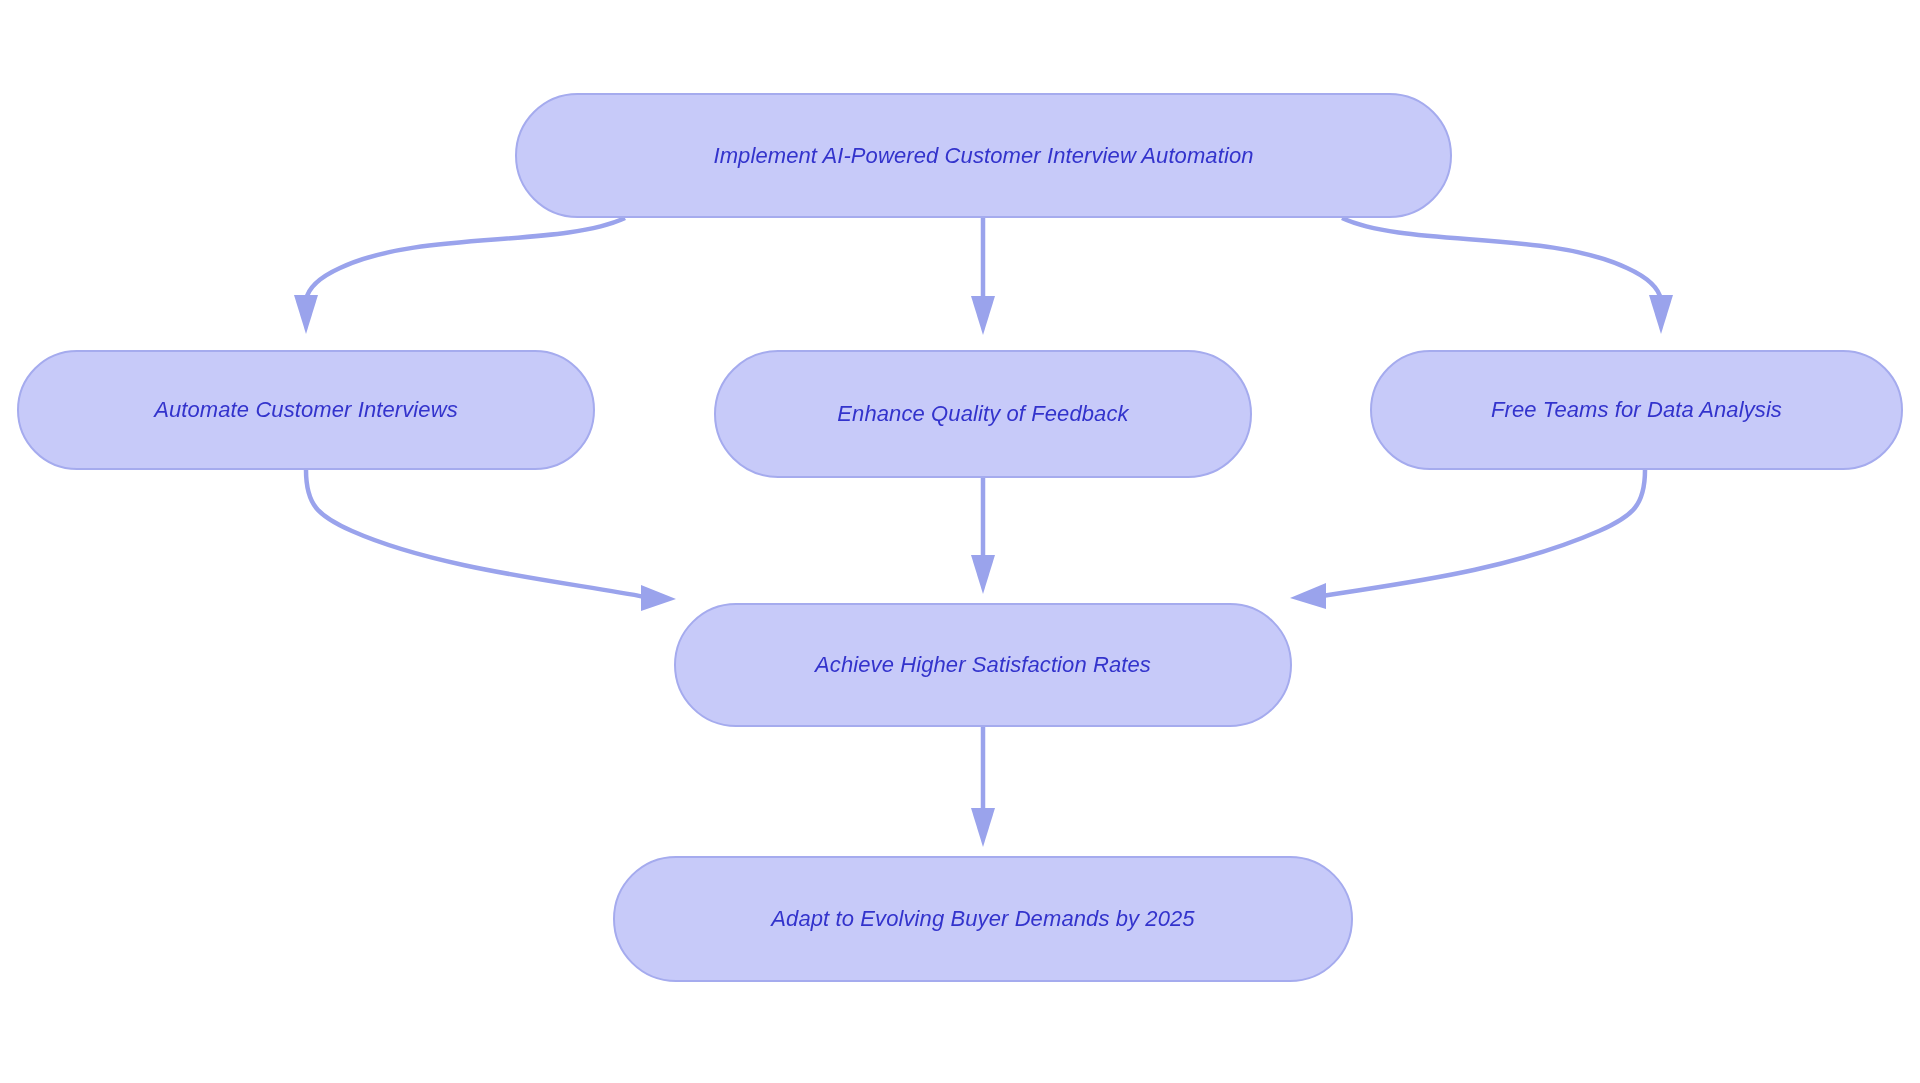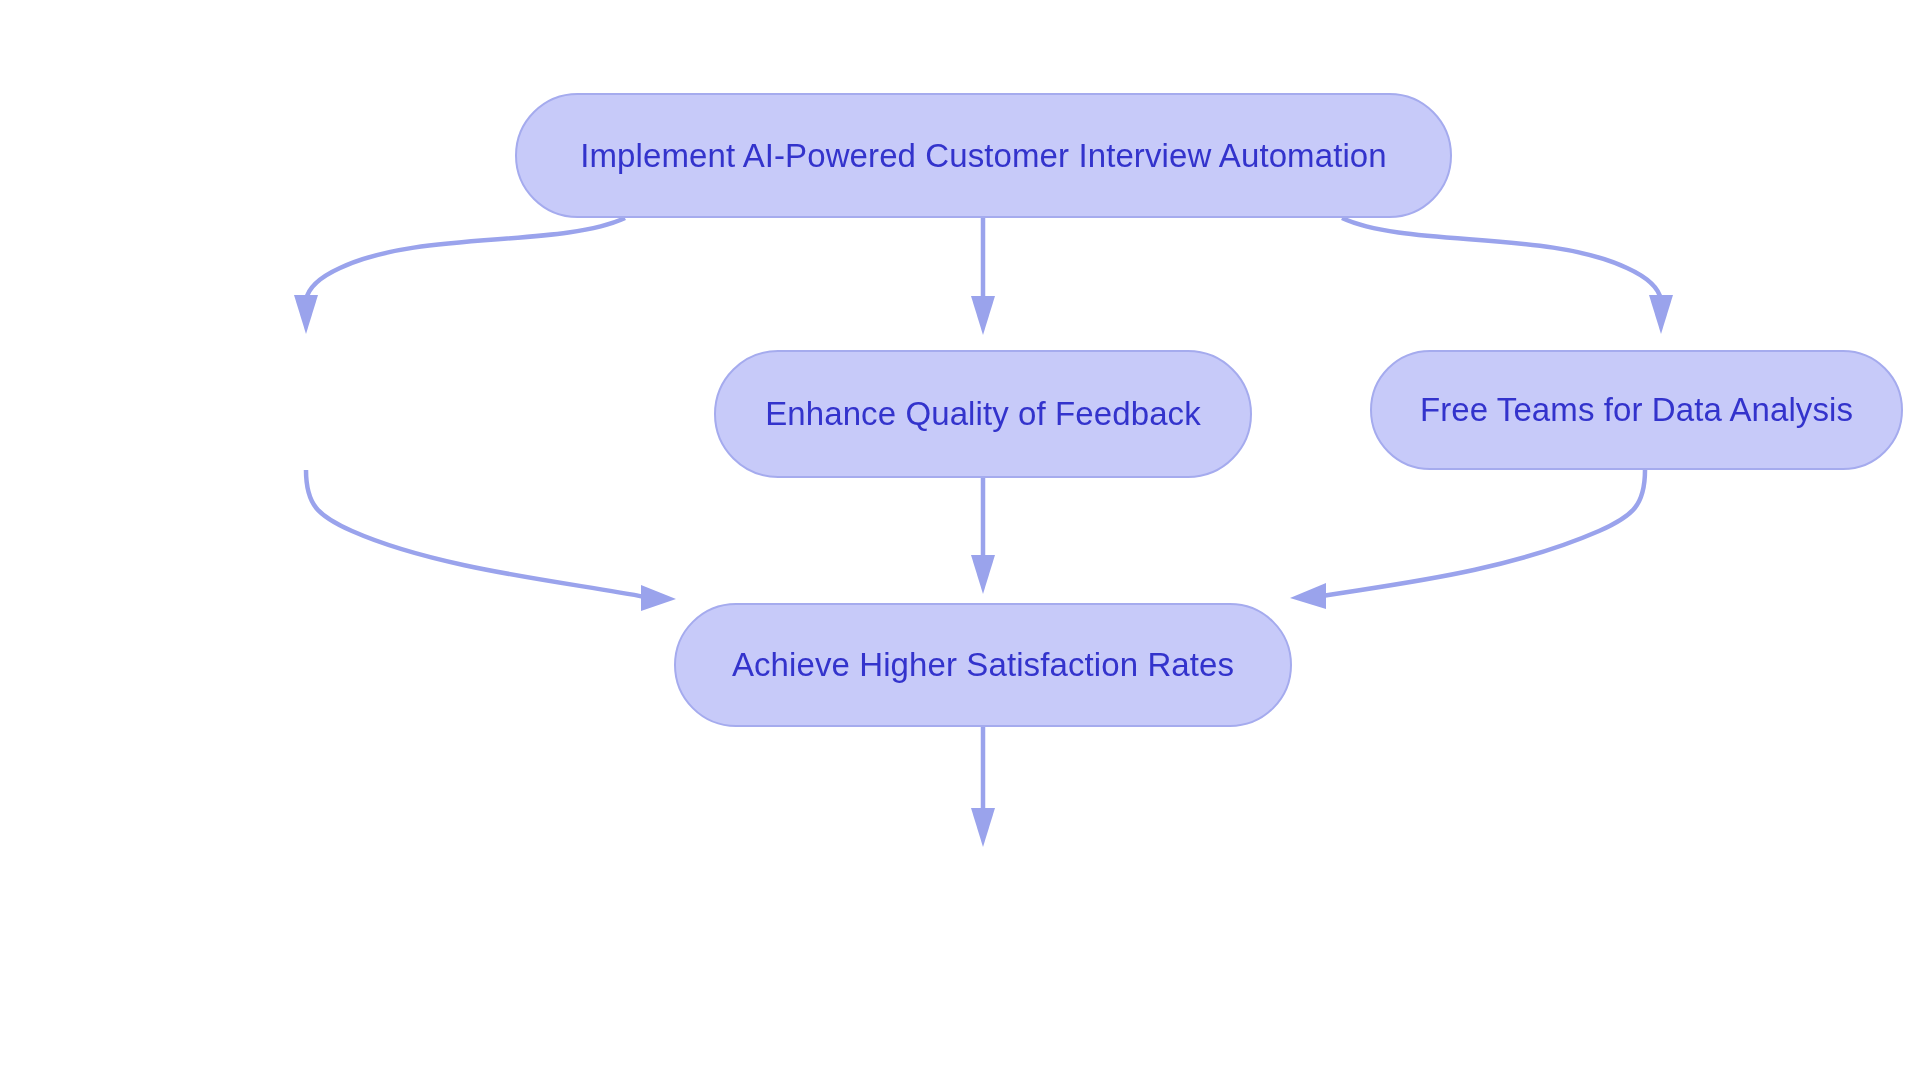--- a/index.html
+++ b/index.html
@@ -34,26 +34,27 @@
     align-items: center;
     justify-content: center;
     background: #c7caf9;
     border: 2px solid #a5abee;
     border-radius: 999px;
     text-align: center;
     z-index: 2;
   }
   .node-label {
     color: #3333cc;
-    font-size: 33px;
+    font-size: 22px;
     font-weight: 400;
     letter-spacing: 0.1px;
     line-height: 1.15;
     white-space: nowrap;
     padding: 0 22px;
+    font-style: italic;
   }
   .edge-path {
     fill: none;
     stroke: #9aa3ec;
     stroke-width: 4.5;
     stroke-linecap: butt;
   }
   .arrow-head {
     fill: #9aa3ec;
     stroke: none;
@@ -86,27 +87,33 @@
 
     <path class="edge-path" d="M 983,727 L 983,812"></path>
     <polygon class="arrow-head" points="971,808 995,808 983,847"></polygon>
 
   </svg>
 
   <div class="node" style="left:515px; top:93px; width:937px; height:125px;">
     <span class="node-label">Implement AI-Powered Customer Interview Automation</span>
   </div>
 
+  <div class="node" style="left:17px; top:350px; width:578px; height:120px;">
+    <span class="node-label">Automate Customer Interviews</span>
+  </div>
 
   <div class="node" style="left:714px; top:350px; width:538px; height:128px;">
     <span class="node-label">Enhance Quality of Feedback</span>
   </div>
 
   <div class="node" style="left:674px; top:603px; width:618px; height:124px;">
     <span class="node-label">Achieve Higher Satisfaction Rates</span>
   </div>
 
   <div class="node" style="left:1370px; top:350px; width:533px; height:120px;">
     <span class="node-label">Free Teams for Data Analysis</span>
   </div>
 
+  <div class="node" style="left:613px; top:856px; width:740px; height:126px;">
+    <span class="node-label">Adapt to Evolving Buyer Demands by 2025</span>
+  </div>
 
 </div>
 
 </body></html>

